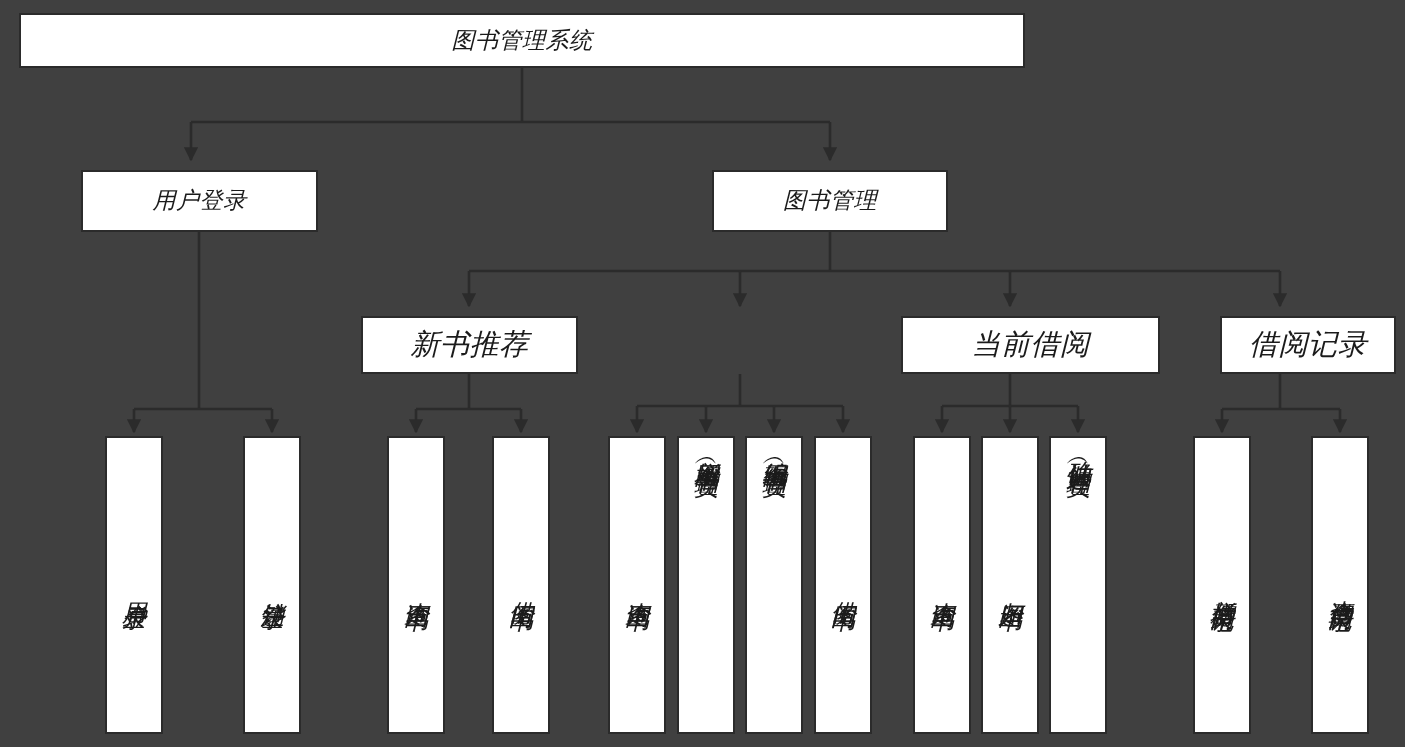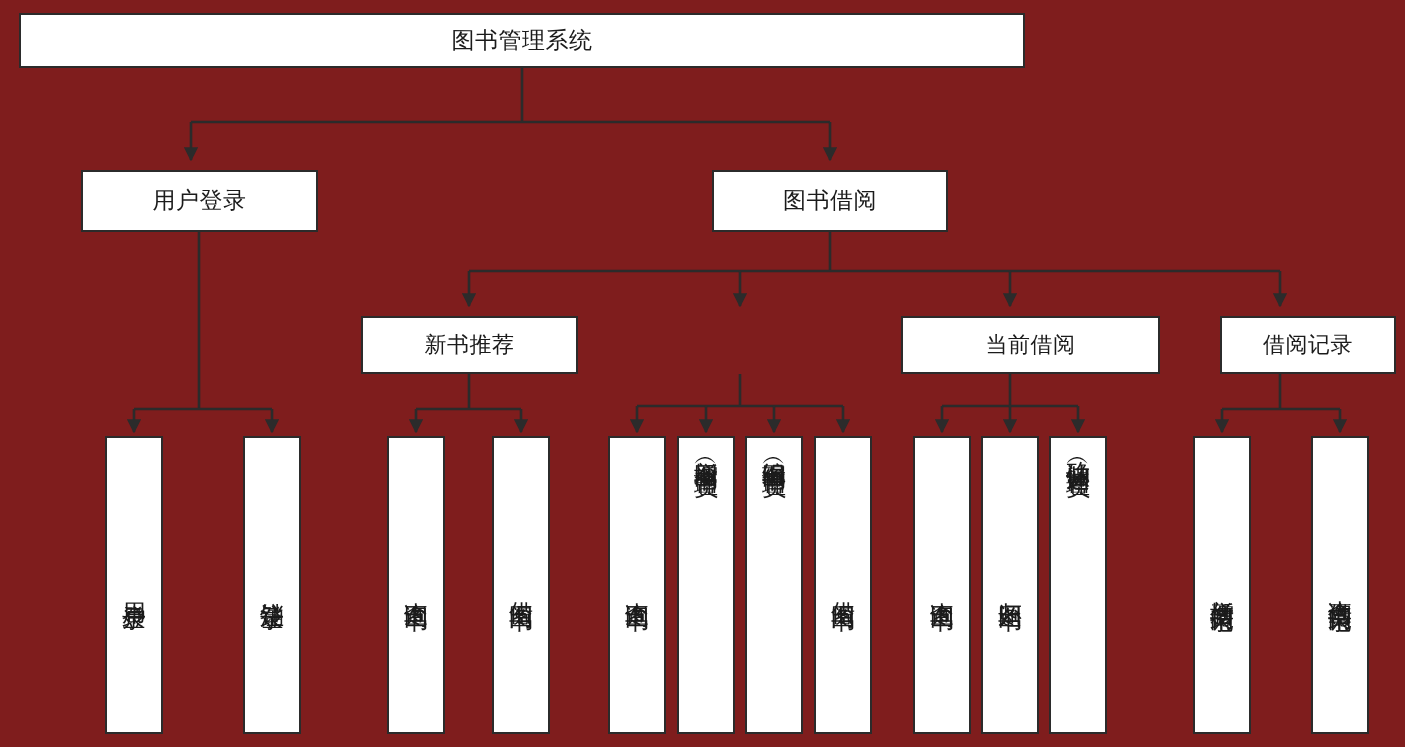--- a/index.html
+++ b/index.html
@@ -8,22 +8,23 @@
     background: #ffffff;
   }
   body {
     font-family: "Liberation Sans", "DejaVu Sans", sans-serif;
     color: #1b1b1b;
   }
   #canvas {
     position: relative;
     width: 1405px;
     height: 747px;
-    background: #7f1d1d;
+    background: #404040;
     overflow: hidden;
+    font-style: italic;
   }
   #edges {
     position: absolute;
     left: 0;
     top: 0;
     width: 1405px;
     height: 747px;
     pointer-events: none;
   }
   .node {
@@ -38,21 +39,21 @@
   }
   .node .label {
     font-size: 23px;
     line-height: 1.1;
     color: #1b1b1b;
     white-space: nowrap;
     letter-spacing: 0.5px;
   }
   .node.root .label { font-size: 23px; }
   .node.l2 .label  { font-size: 23px; }
-  .node.l3 .label  { font-size: 22px; text-align: center; }
+  .node.l3 .label  { font-size: 29px; text-align: center; }
 
   .node.leaf {
     align-items: flex-start;
     justify-content: center;
     padding-top: 4px;
   }
   .node.leaf .label {
     writing-mode: vertical-rl;
     text-orientation: upright;
     font-size: 24px;
@@ -136,21 +137,21 @@
   </svg>
 
   <div class="node root" style="left:19px; top:13px; width:1006px; height:55px;">
     <span class="label">图书管理系统</span>
   </div>
 
   <div class="node l2" style="left:81px; top:170px; width:237px; height:62px;">
     <span class="label">用户登录</span>
   </div>
   <div class="node l2" style="left:712px; top:170px; width:236px; height:62px;">
-    <span class="label">图书借阅</span>
+    <span class="label">图书管理</span>
   </div>
 
   <div class="node l3" style="left:361px; top:316px; width:217px; height:58px;">
     <span class="label">新书推荐</span>
   </div>
   <div class="node l3" style="left:901px; top:316px; width:259px; height:58px;">
     <span class="label">当前借阅</span>
   </div>
   <div class="node l3" style="left:1220px; top:316px; width:176px; height:58px;">
     <span class="label">借阅记录</span>

